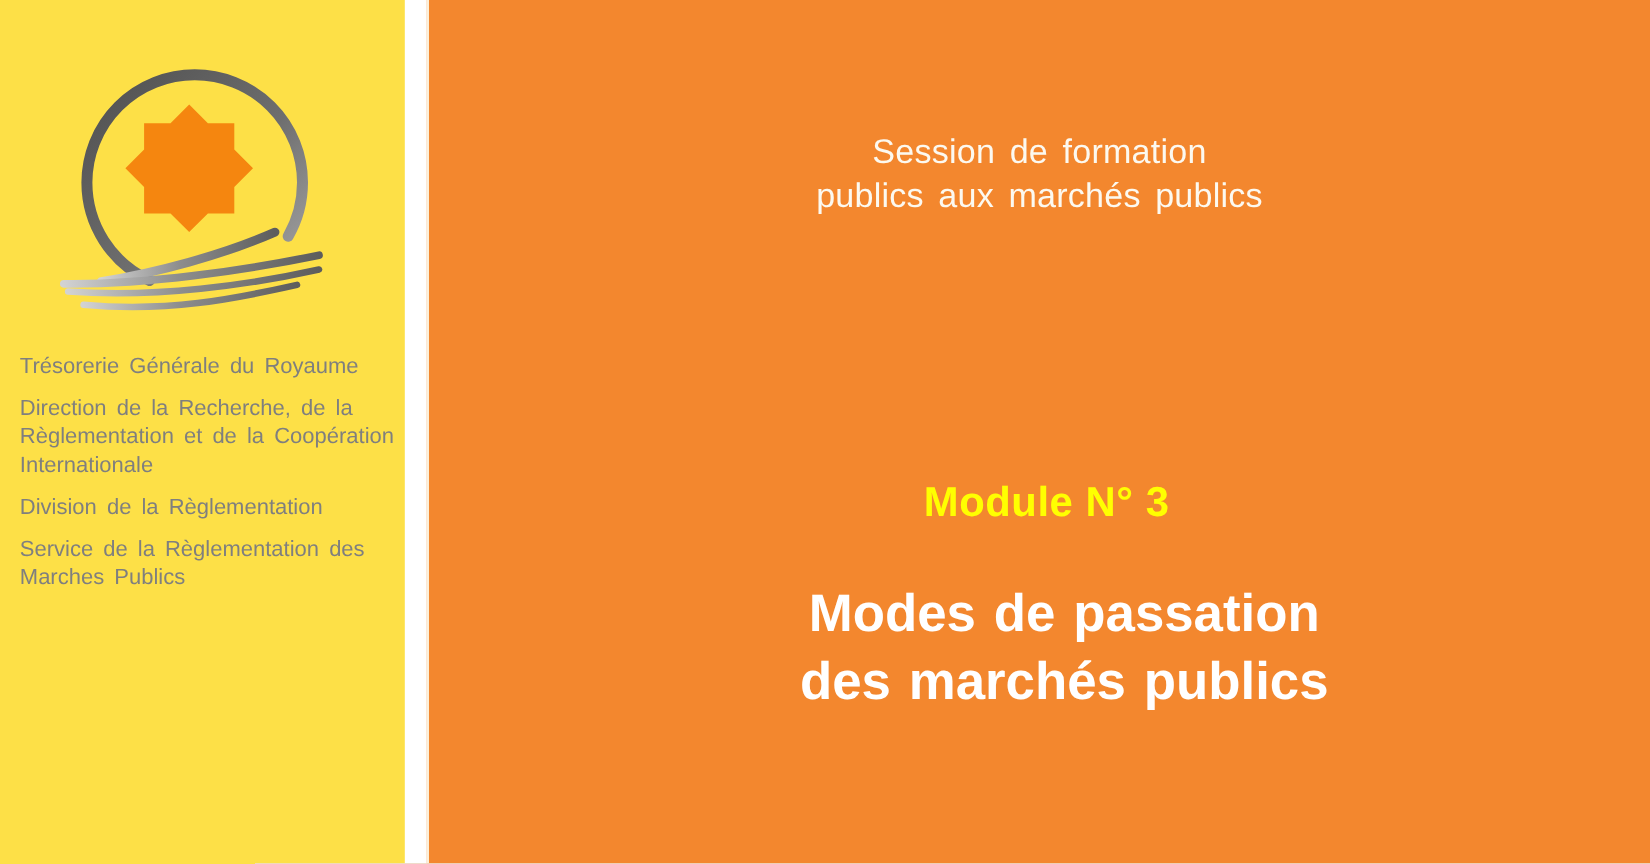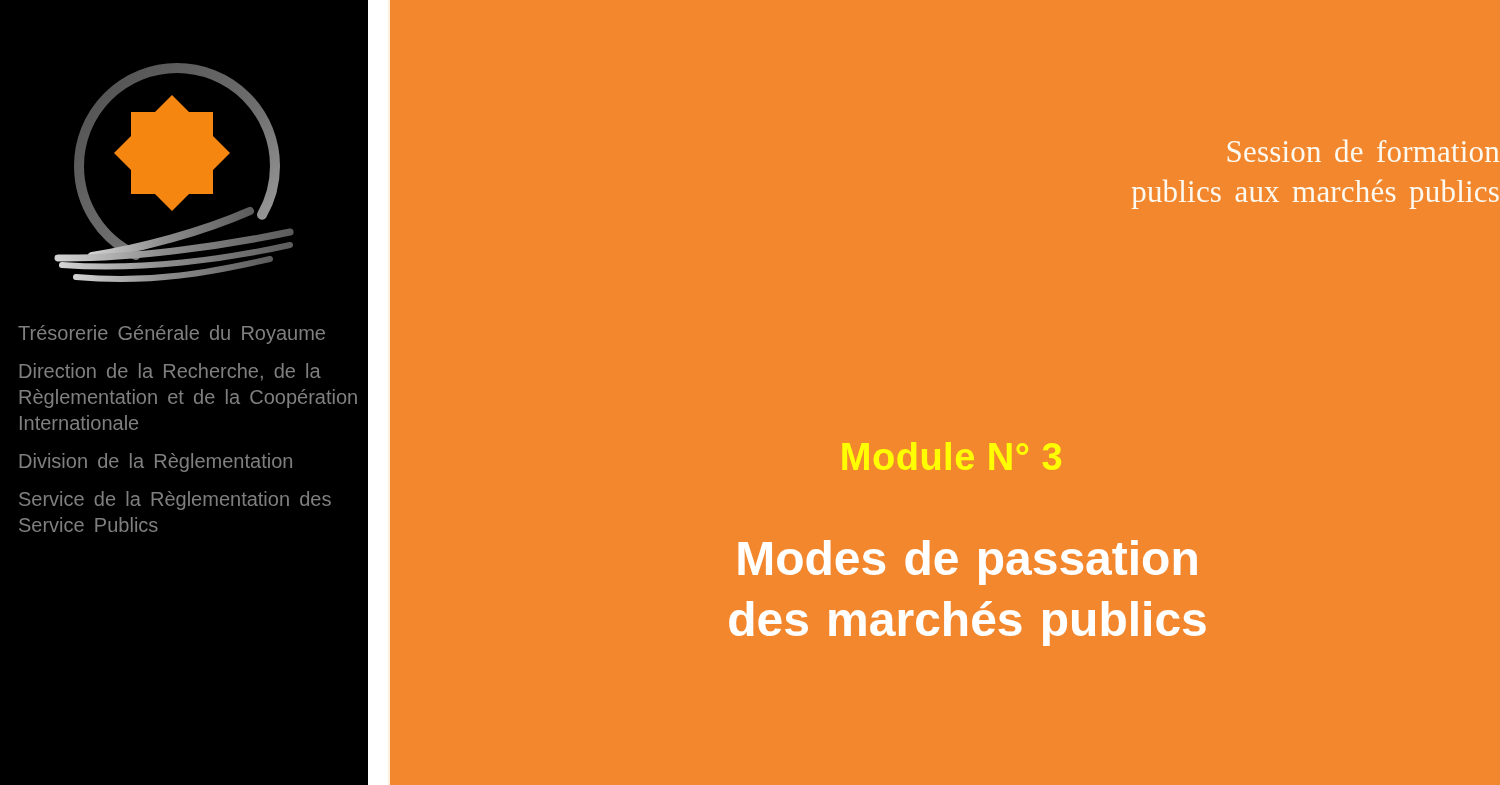--- a/index.html
+++ b/index.html
@@ -6,48 +6,47 @@
   .slide{
     position:relative;
     width:1500px;height:785px;
     background:#ffffff;
     overflow:hidden;
     font-family:"Liberation Sans", sans-serif;
   }
   
   .sidebar{
     position:absolute;left:0;top:0;width:368px;height:785px;
-    background:#000000;
+    background:#fde047;
   }
   .logo{
     position:absolute;left:52px;top:60px;width:245px;height:228px;
   }
   .org-block{
     position:absolute;left:18px;top:320px;width:354px;
     color:#7f7f7f;
     font-size:20px;line-height:26px;
     word-spacing:0.18em;
   }
   .org-block p{margin:0 0 12px 0;}
   .org-line{display:block;}
   
   .main{
     position:absolute;left:388px;top:0;right:0;height:785px;
     background:#f3872e;
     border-left:2px solid #fbf0da;
     box-sizing:border-box;
   }
   .session-header{
-    position:absolute;left:0;right:0;top:132px;
-    text-align:right;
+    position:absolute;left:0;right:0;top:118px;
+    text-align:center;
     color:#fcf9f0;
     font-size:31px;line-height:40px;
     word-spacing:0.14em;
     letter-spacing:0.2px;
-    font-family:Liberation Serif, serif;
   }
   .module-label{
     position:absolute;left:0;right:0;top:434px;
     text-align:center;
     color:#ffff00;
     font-size:38px;line-height:46px;font-weight:700;
     letter-spacing:0.5px;
     margin-left:13px;
   }
   .main-title{
@@ -99,21 +98,21 @@
       <p>
         <span class="org-line">Direction de la Recherche, de la</span>
         <span class="org-line">Règlementation et de la Coopération</span>
         <span class="org-line">Internationale</span>
       </p>
       <p>
         <span class="org-line">Division de la Règlementation</span>
       </p>
       <p>
         <span class="org-line">Service de la Règlementation des</span>
-        <span class="org-line">Service Publics</span>
+        <span class="org-line">Marches Publics</span>
       </p>
     </div>
   </aside>
 
   <main class="main">
 
     <div class="session-header">
       <div>Session de formation</div>
       <div>publics aux marchés publics</div>
     </div>

